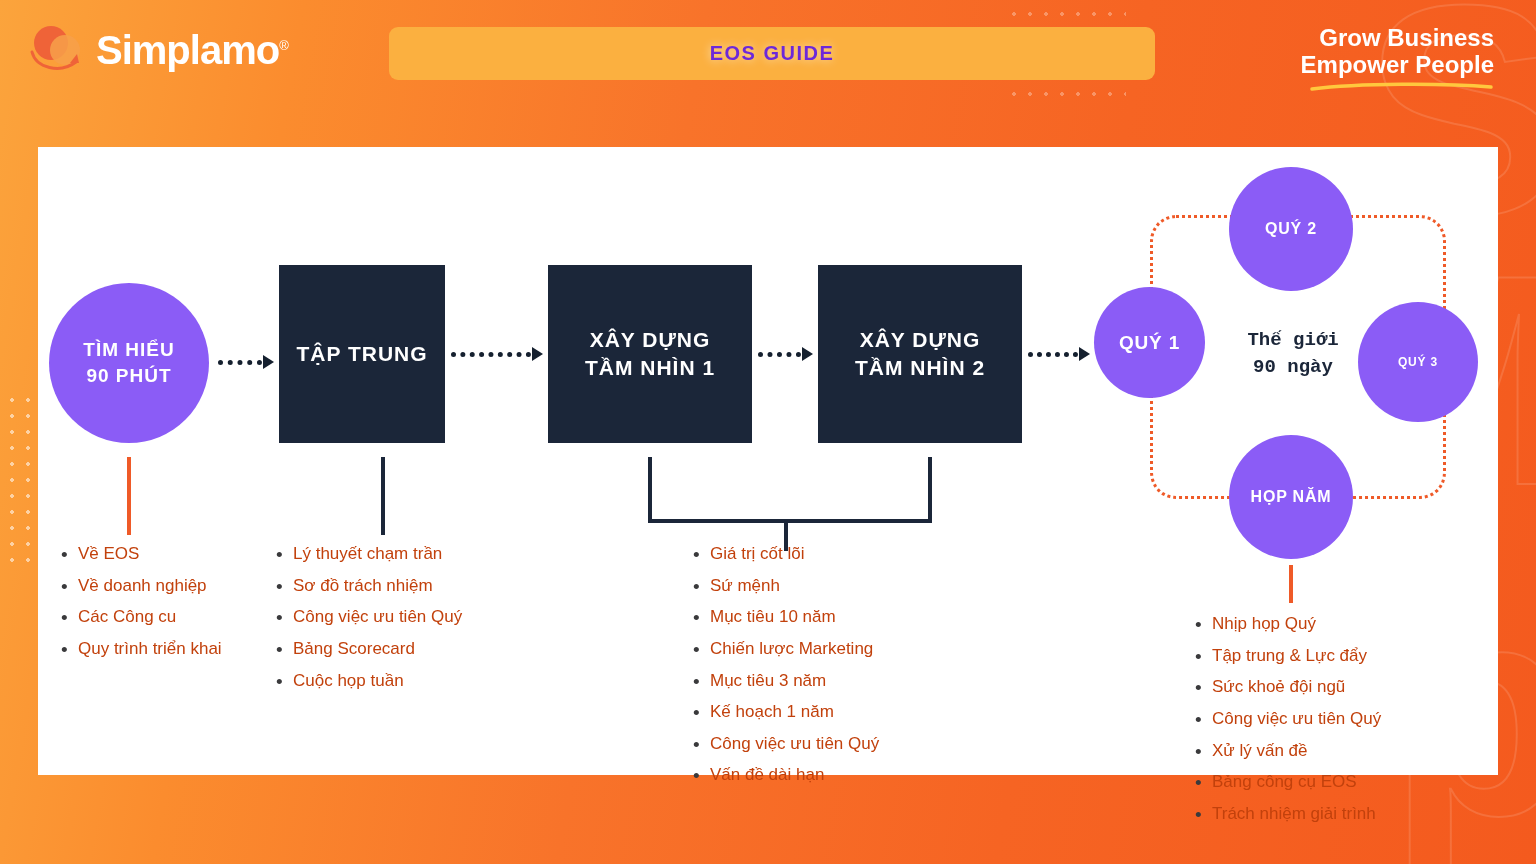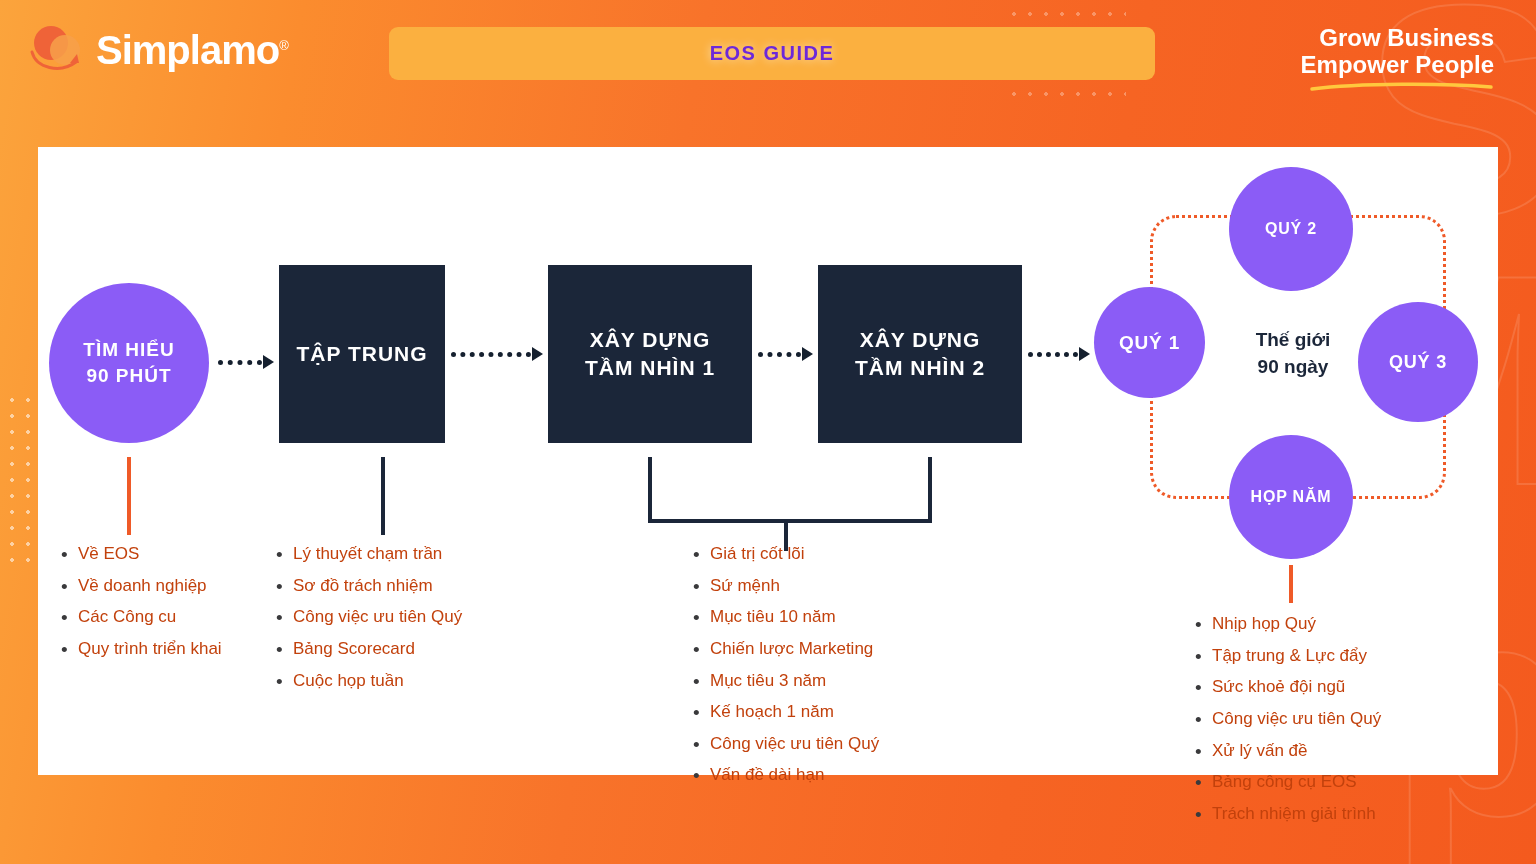--- a/index.html
+++ b/index.html
@@ -84,26 +84,26 @@
     color:#fff; font-weight:700; text-align:center; line-height:1.35;
     letter-spacing:1px;
   }
   .n-tim { left:11px; top:136px; width:160px; height:160px; font-size:19px; letter-spacing:1px; }
   .n-tap { left:241px; top:118px; width:166px; height:178px; font-size:21px; }
   .n-v1  { left:510px; top:118px; width:204px; height:178px; font-size:21px; }
   .n-v2  { left:780px; top:118px; width:204px; height:178px; font-size:21px; }
 
   .n-q1  { left:1056px; top:140px; width:111px; height:111px; font-size:19px; letter-spacing:.8px; }
   .n-q2  { left:1191px; top:20px;  width:124px; height:124px; font-size:16px; letter-spacing:.8px; }
-  .n-q3  { left:1320px; top:155px; width:120px; height:120px; font-size:18px; letter-spacing:.8px; }
+  .n-q3  { left:1320px; top:155px; width:120px; height:120px; font-size:12px; letter-spacing:.8px; }
   .n-hop { left:1191px; top:288px; width:124px; height:124px; font-size:16px; letter-spacing:.8px; }
 
   .center-label {
     position:absolute; left:1200px; top:180px; width:110px; text-align:center;
-    color:#1B2639; font-size:19px; font-weight:700; line-height:1.4;
+    color:#1B2639; font-size:19px; font-weight:700; line-height:1.4;font-family:Liberation Mono, monospace;
   }
   .cycle-path {
     position:absolute; left:1112px; top:68px; width:290px; height:278px;
     border:3px dotted #EF5A28; border-radius:26px;
   }
 
   
   .arrow { position:absolute; height:12px; display:flex; align-items:center; }
   .arrow .line {
     flex:1; height:0; border-top:5px dotted #15202F;

